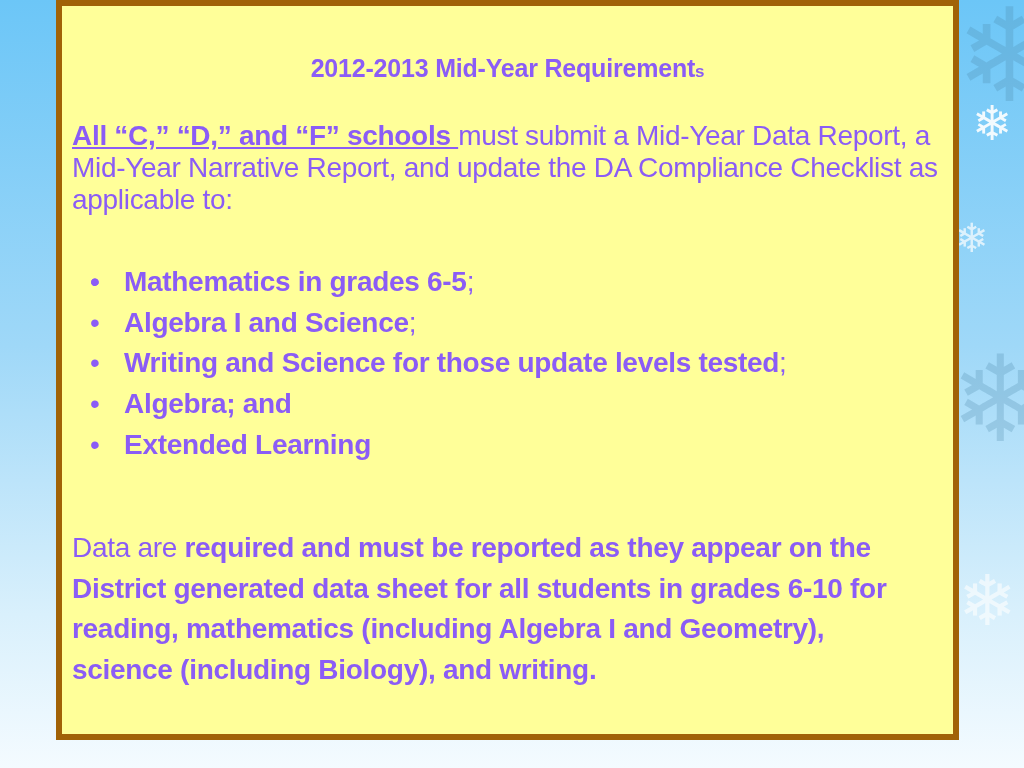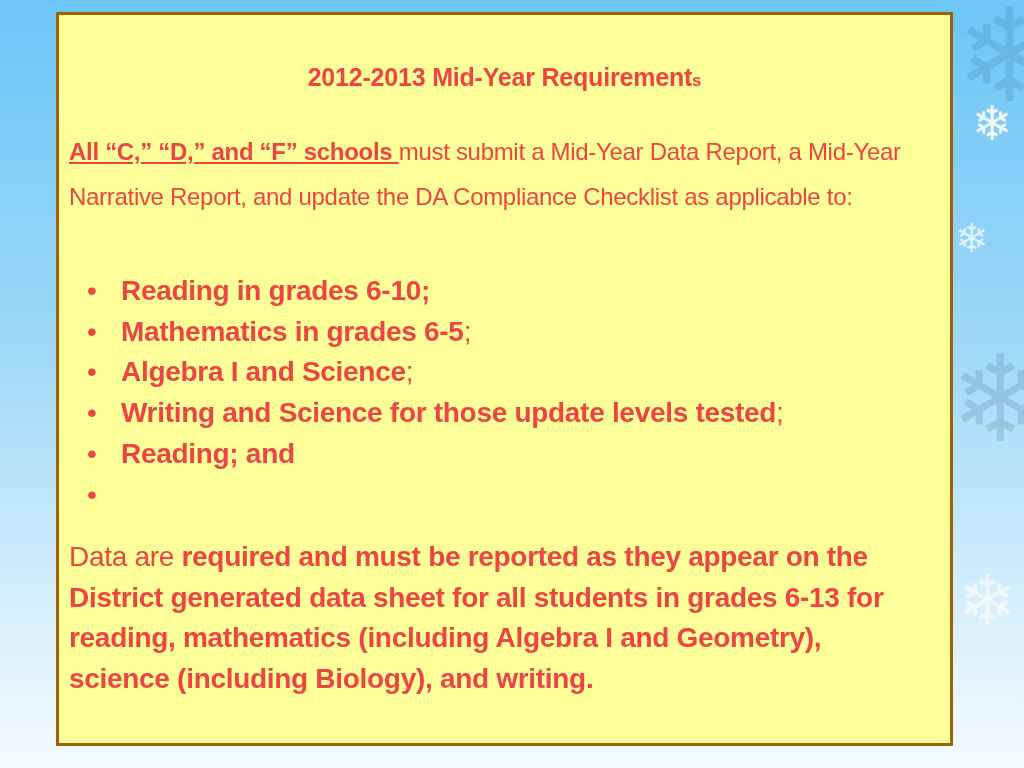--- a/index.html
+++ b/index.html
@@ -4,32 +4,32 @@
 <style>
   html, body { margin: 0; padding: 0; }
   body {
     width: 1024px; height: 768px; overflow: hidden; position: relative;
     background: linear-gradient(to bottom, #6cc6f7 0%, #9fd8f8 45%, #d9f0fc 80%, #f4fbff 100%);
     font-family: "Liberation Sans", sans-serif;
   }
   .flake { position: absolute; color: #ffffff; opacity: 0.9; }
   .flake-dark { position: absolute; color: #4a86a8; opacity: 0.25; }
   .card {
-    position: absolute; left: 56px; top: 12px; width: 891px; height: 728px;
-    background: #ffff99; border: 3px solid #a16207;
-    color: #ef4444;
+    position: absolute; left: 56px; top: 0; width: 891px; height: 728px;
+    background: #ffff99; border: 6px solid #a16207;
+    color: #8b5cf6;
   }
   .title {
     position: absolute; left: 0; right: 0; top: 48px; text-align: center;
     font-weight: bold; font-size: 25px; letter-spacing: -0.2px;
   }
   .title .small { font-size: 17px; }
   .intro {
     position: absolute; left: 10px; top: 114px; width: 880px;
-    font-size: 24px; line-height: 45px; letter-spacing: -0.3px;
+    font-size: 28px; line-height: 32px; letter-spacing: -0.3px;
   }
   .intro .lead { font-weight: bold; text-decoration: underline; }
   .bullets {
     position: absolute; left: 10px; top: 256px; margin: 0; padding: 0; list-style: none;
     font-size: 28px; line-height: 40.7px; letter-spacing: -0.3px;
   }
   .bullets li { position: relative; padding-left: 52px; }
   .bullets li .dot { position: absolute; left: 18px; top: 0; }
   .bullets b { font-weight: bold; }
   .para {
@@ -50,24 +50,24 @@
 <div class="card">
   <div class="title">
     <span>2012-2013 Mid-Year Requirement</span><span class="small">s</span>
   </div>
 
   <div class="intro">
     <span class="lead">All “C,” “D,” and “F” schools </span><span>must submit a Mid-Year Data Report, a Mid-Year Narrative Report, and update the DA Compliance Checklist as applicable to:</span>
   </div>
 
   <ul class="bullets">
-    <li><span class="dot">•</span><b>Reading in grades 6-10;</b><span></span></li>
+    <li><span class="dot">•</span><span></span></li>
     <li><span class="dot">•</span><b>Mathematics in grades 6-5</b><span>;</span></li>
     <li><span class="dot">•</span><b>Algebra I and Science</b><span>;</span></li>
     <li><span class="dot">•</span><b>Writing and Science for those update levels tested</b><span>;</span></li>
-    <li><span class="dot">•</span><b>Reading; and</b><span></span></li>
-    <li><span class="dot">•</span><span></span></li>
+    <li><span class="dot">•</span><b>Algebra; and</b><span></span></li>
+    <li><span class="dot">•</span><b>Extended Learning</b><span></span></li>
   </ul>
 
   <div class="para">
-    <span>Data are </span><b>required and must be reported as they appear on the District generated data sheet for all students in grades 6-13 for reading, mathematics (including Algebra I and Geometry), science (including Biology), and writing.</b>
+    <span>Data are </span><b>required and must be reported as they appear on the District generated data sheet for all students in grades 6-10 for reading, mathematics (including Algebra I and Geometry), science (including Biology), and writing.</b>
   </div>
 </div>
 
 </body></html>

